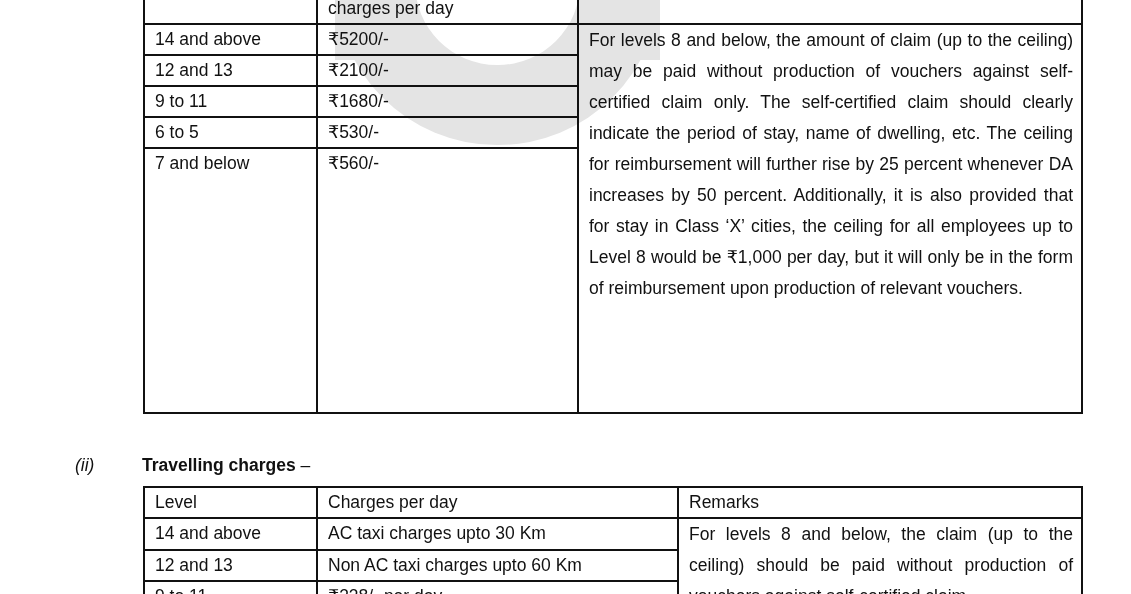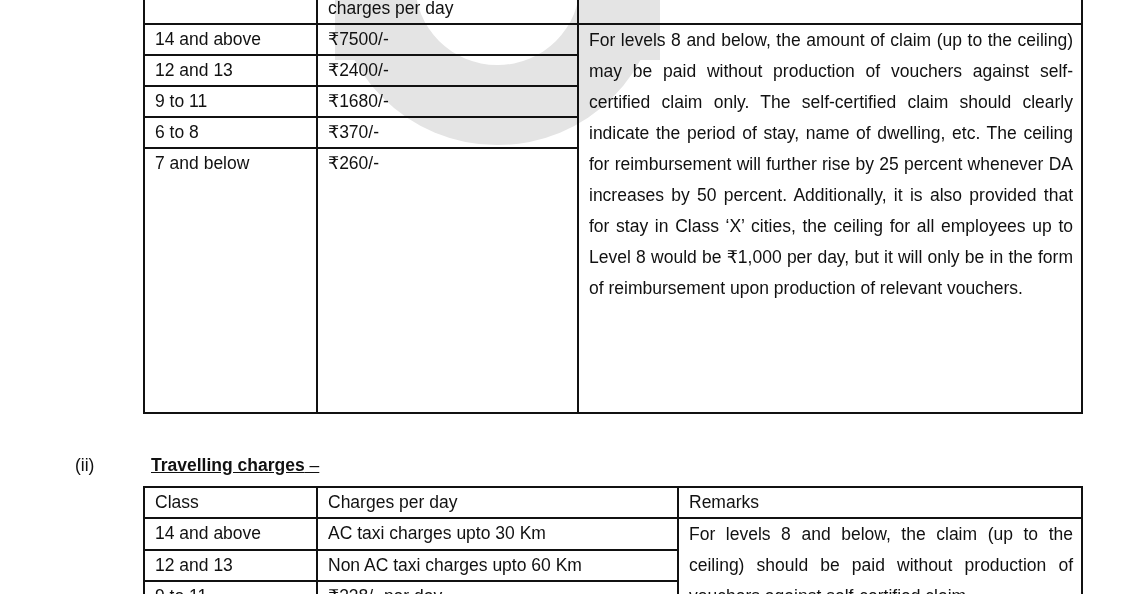--- a/index.html
+++ b/index.html
@@ -30,22 +30,22 @@
   td {
     border: 2px solid #111111; padding: 0 0 0 10px; vertical-align: top;
     line-height: 29px; height: 29px; white-space: nowrap; overflow: hidden;
   }
   td.remarks { white-space: normal; text-align: justify; padding-right: 8px; line-height: 31px; }
   #t1 { left: 143px; top: -8px; width: 938px; }
   #t2 { left: 143px; top: 486px; width: 938px; }
   .section {
     position: absolute; top: 455px; z-index: 1;
   }
-  .section .num { position: absolute; left: 75px; top: 0; }
-  .section .title { position: absolute; left: 151px; top: 0; white-space: nowrap; text-decoration: underline; }
+  .section .num { position: absolute; left: 75px; top: 0; font-style: italic; }
+  .section .title { position: absolute; left: 142px; top: 0; white-space: nowrap; }
   .section .title b { font-weight: bold; }
 </style>
 </head>
 <body>
 
 <div class="watermark">
   <div class="bowl">
       <div class="bowl-inner"></div>
     </div>
   <div class="arm-l"></div>
@@ -59,56 +59,56 @@
       <col style="width:504px">
     </colgroup>
   <tbody>
       <tr style="background:transparent">
     <td style="height:29px"></td>
     <td style="vertical-align:bottom">charges per day</td>
     <td></td>
   </tr>
   <tr>
     <td>14 and above</td>
-    <td>₹7500/-</td>
+    <td>₹5200/-</td>
     <td class="remarks" rowspan="5">For levels 8 and below, the amount of claim (up to the ceiling) may be paid without production of vouchers against self-certified claim only. The self-certified claim should clearly indicate the period of stay, name of dwelling, etc. The ceiling for reimbursement will further rise by 25 percent whenever DA increases by 50 percent. Additionally, it is also provided that for stay in Class ‘X’ cities, the ceiling for all employees up to Level 8 would be ₹1,000 per day, but it will only be in the form of reimbursement upon production of relevant vouchers.</td>
   </tr>
   <tr>
     <td>12 and 13</td>
-    <td>₹2400/-</td>
+    <td>₹2100/-</td>
   </tr>
   <tr>
     <td>9 to 11</td>
     <td>₹1680/-</td>
   </tr>
   <tr>
-    <td>6 to 8</td>
-    <td>₹370/-</td>
+    <td>6 to 5</td>
+    <td>₹530/-</td>
   </tr>
   <tr>
     <td style="height:263px">7 and below</td>
-    <td>₹260/-</td>
+    <td>₹560/-</td>
   </tr>
 </tbody>
   </table>
 
 <div class="section">
   <span class="num">(ii)</span>
   <span class="title"><b>Travelling charges</b><span> –</span></span>
 </div>
 
 <table id="t2">
   <colgroup>
       <col style="width:173px">
       <col style="width:361px">
       <col style="width:404px">
     </colgroup>
   <tbody>
       <tr>
-    <td>Class</td>
+    <td>Level</td>
     <td>Charges per day</td>
     <td>Remarks</td>
   </tr>
   <tr>
     <td>14 and above</td>
     <td>AC taxi charges upto 30 Km</td>
     <td class="remarks" rowspan="3">For levels 8 and below, the claim (up to the ceiling) should be paid without production of vouchers against self-certified claim</td>
   </tr>
   <tr>
     <td>12 and 13</td>

